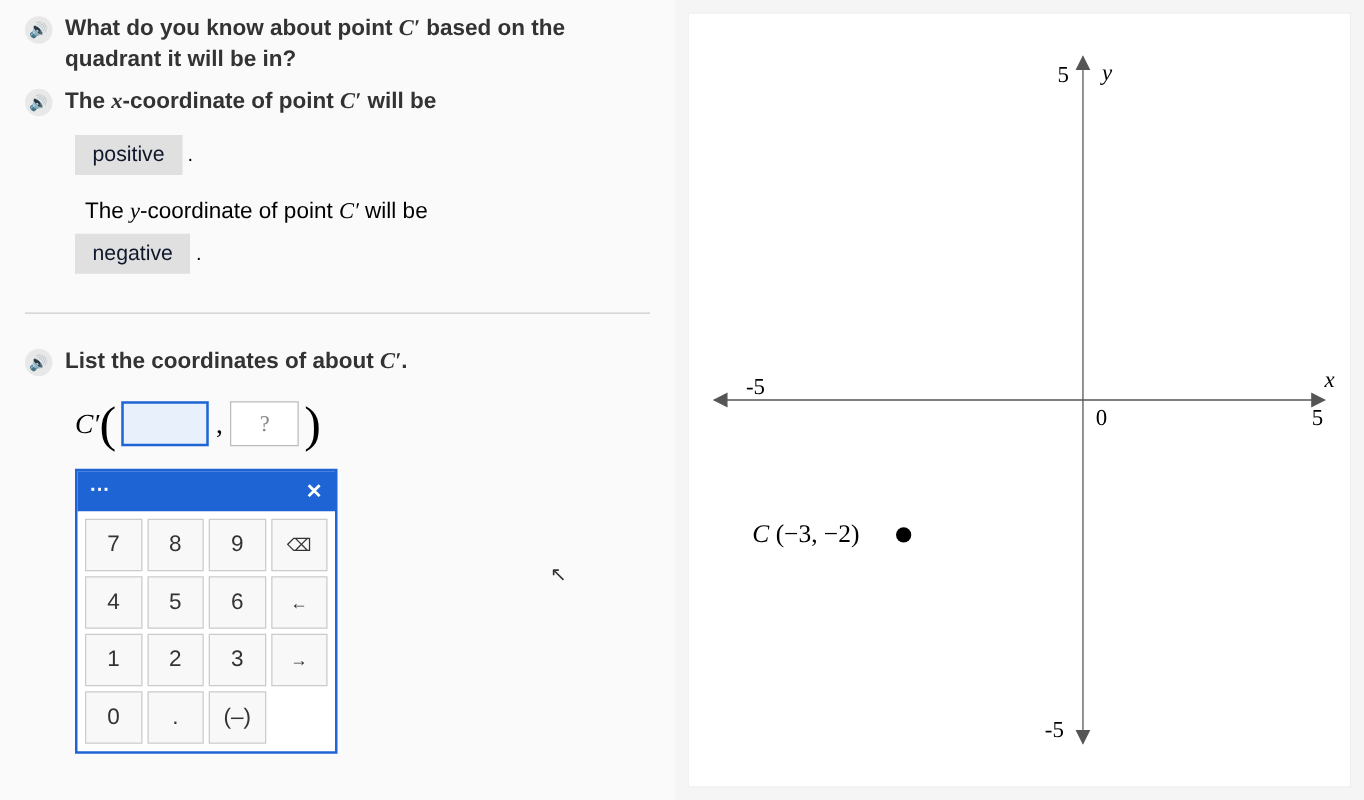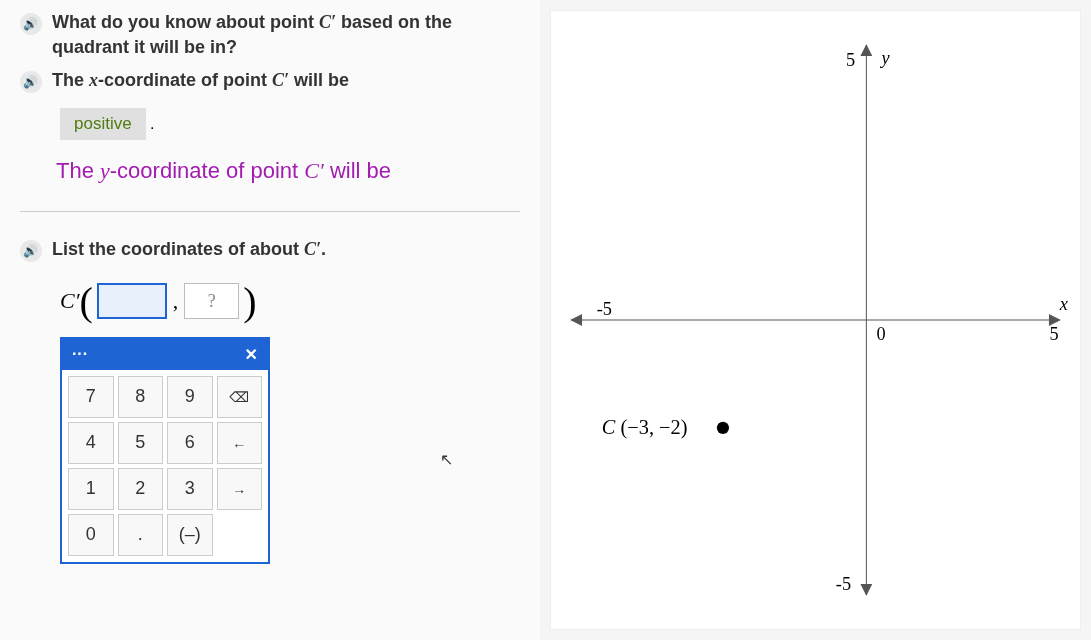--- a/index.html
+++ b/index.html
@@ -37,26 +37,26 @@
       font-size: 12px;
     }
     .question-text { flex: 1; line-height: 1.4; font-weight: bold; }
     .math-var { font-style: italic; font-family: 'Times New Roman', serif; }
     .answer-chip {
       display: inline-block;
       background: #e0e0e0;
       padding: 6px 14px;
       margin: 6px 0 6px 40px;
       font-size: 17px;
-      color: #4d7c0f;
+      color: #0f172a;
     }
     .sub-statement {
-      margin-left: 36px;
-      font-size: 22px;
-      color: #a21caf;
+      margin-left: 48px;
+      font-size: 18px;
+      color: #000000;
       margin-top: 10px;
       line-height: 1.4;
     }
     hr.divider {
       border: none;
       border-top: 1px solid #ccc;
       margin: 25px 0;
     }
     .coord-input-row {
       display: flex;
@@ -162,20 +162,24 @@
 
   <div>
     <span class="answer-chip">positive</span>
     <span>.</span>
   </div>
 
   <div class="sub-statement">
     <span>The </span><span class="math-var">y</span><span>-coordinate of point </span><span class="math-var">C′</span><span> will be</span>
   </div>
 
+  <div>
+    <span class="answer-chip">negative</span>
+    <span>.</span>
+  </div>
 
   <hr class="divider">
 
   <div class="question-line">
     <span class="audio-icon">🔊</span>
     <div class="question-text">
       <span>List the coordinates of about </span><span class="math-var">C′</span><span>.</span>
     </div>
   </div>
 

